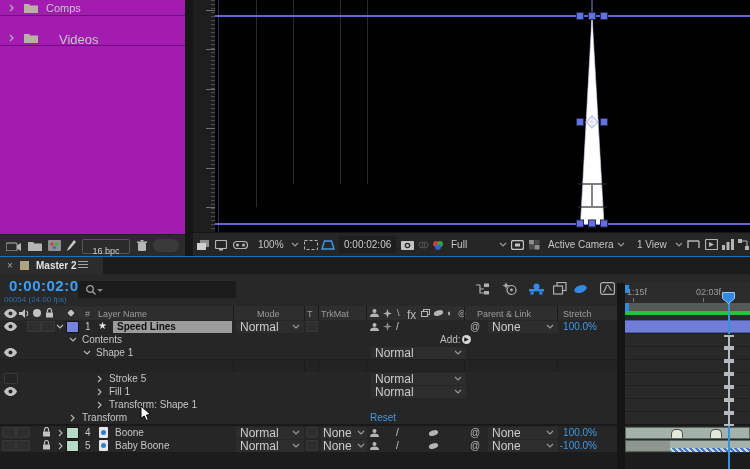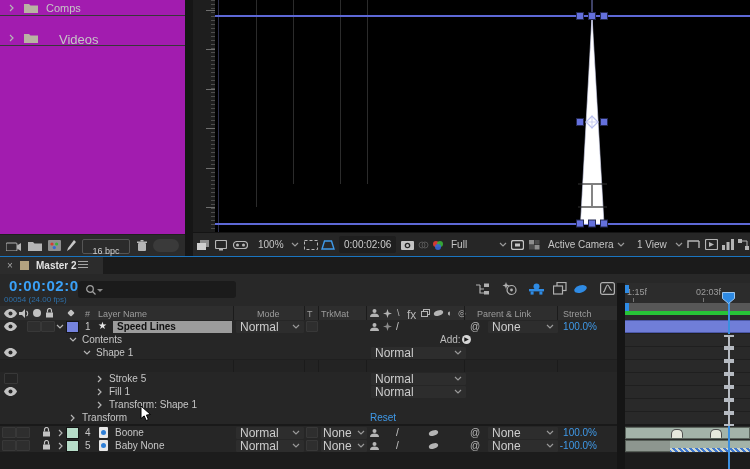--- a/index.html
+++ b/index.html
@@ -645,21 +645,21 @@
           </svg>
         </span>
       <span class="swatch" style="left:66px;top:1px;background:#b6dcc8;"></span>
       <span class="abs txt" style="left:85px;top:1px;">5</span>
       <span class="abs" style="left:99px;top:1px;">
           <svg width="9" height="11">
             <rect width="9" height="11" rx="1" fill="#e8e8e8"></rect>
             <circle cx="4.5" cy="5.5" r="2.5" fill="#2f7fd6"></circle>
           </svg>
         </span>
-      <span class="abs txt" style="left:115px;top:1px;">Baby None</span>
+      <span class="abs txt" style="left:115px;top:1px;">Baby Boone</span>
       <div class="ddl" style="left:236px;top:0.5px;width:60px;">
         <span>Normal</span>
           <svg width="8" height="5">
             <path d="M1 1l3 3 3-3" stroke="#999" fill="none" stroke-width="1.2"></path>
           </svg>
       </div>
       <span class="cellbox" style="left:306px;top:1px;width:10px;"></span>
       <div class="ddl" style="left:321px;top:0.5px;width:42px;padding:0 2px;">
         <span>None</span>
           <svg width="8" height="5">

